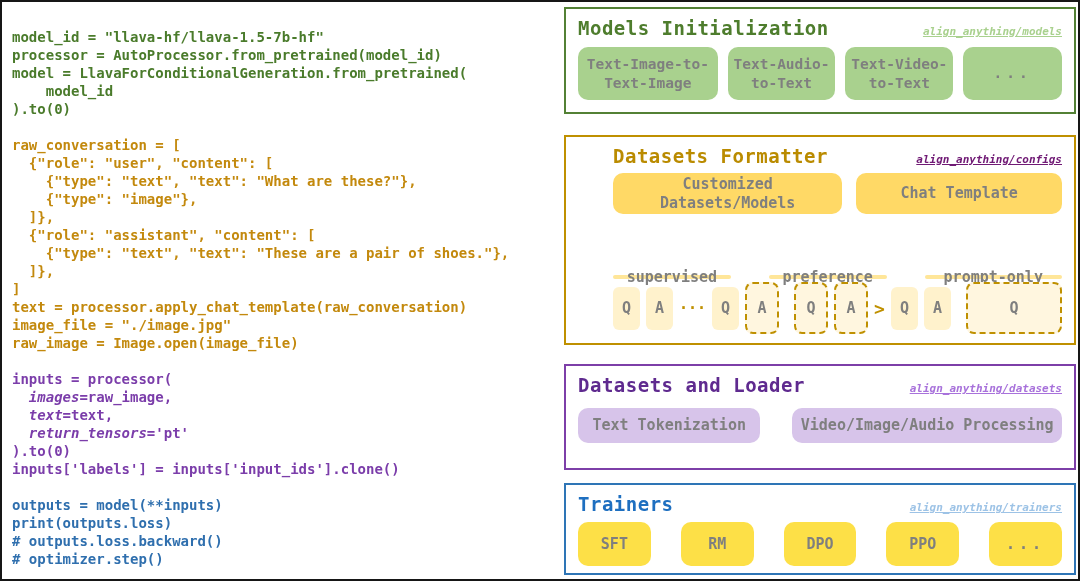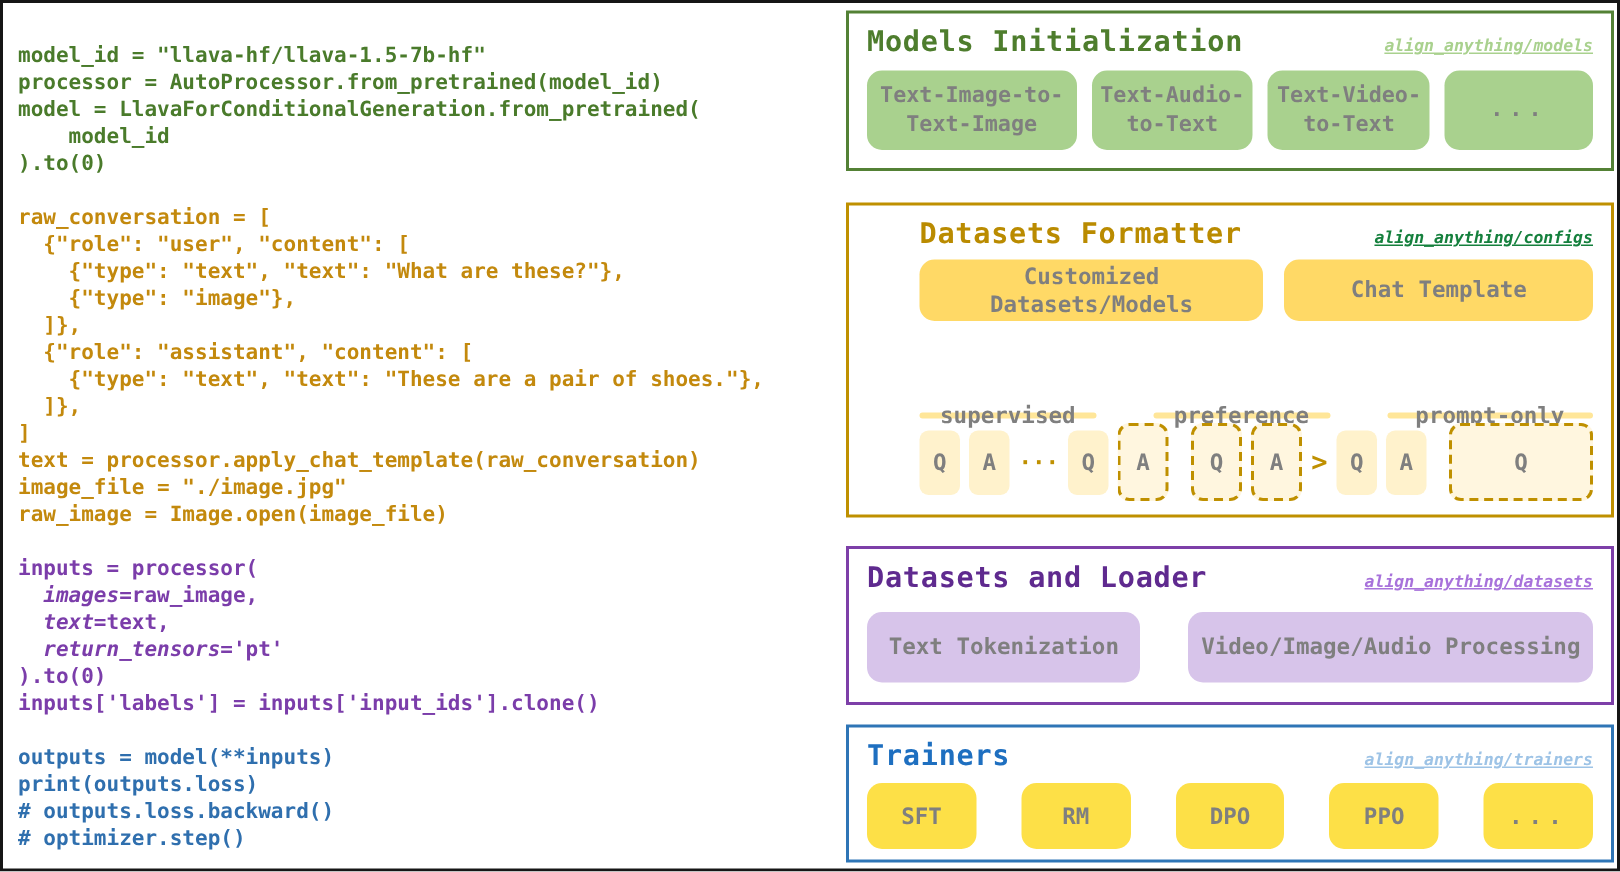--- a/index.html
+++ b/index.html
@@ -51,21 +51,21 @@
   .panel.green .ptitle{color:#4E7D2D;}
   .panel.green .plink{color:#A9D18E;}
   .panel.green .chiprow{margin-top:8px;gap:10px;height:53px;}
   .panel.green .chip{background:#A9D18E;font-size:14.5px;}
   .panel.green .c1{flex:1.45}
   .panel.green .c2,.panel.green .c3{flex:1.1}
   .panel.green .c4{flex:1}
   
   .panel.gold{border-color:#BF9000;height:210px;margin-bottom:19px;padding-left:47px;}
   .panel.gold .ptitle{color:#BA8B00;}
-  .panel.gold .plink{color:#15803d;}
+  .panel.gold .plink{color:#701a75;}
   .row1{margin-top:6px;gap:14px;height:41px;}
   .row1 .chip{background:#FFD966;}
   .row1 .c1{flex:1.12}
   .row1 .c2{flex:1}
   .row2{margin-top:13px;gap:38px;height:41px;}
   .row2 .chip{background:#FFE699;flex:1;margin-top:48px;}
   .row2 .c3{flex:1.18}
   .qarow{margin-top:14px;display:flex;gap:15px;height:52px;align-items:center;}
   .qagroup{flex:1;display:flex;align-items:center;gap:6px;justify-content:space-between;}
   .qa-cell{
@@ -82,21 +82,21 @@
     border:2px dashed #BF9000;background:#FFF6DF;
     color:#7F7F7F;font-weight:bold;font-size:15px;
     display:flex;align-items:center;justify-content:center;
   }
   .qa-sep{color:#BF9000;font-weight:bold;font-size:15px;flex:0 0 auto;}
   .qa-sep.gt{font-size:18px;}
   
   .panel.purple{border-color:#7D3FA8;height:106px;margin-bottom:13px;}
   .panel.purple .ptitle{color:#5F2A8F;}
   .panel.purple .plink{color:#A872DB;}
-  .panel.purple .chiprow{margin-top:12px;gap:32px;height:47px;}
+  .panel.purple .chiprow{margin-top:12px;gap:32px;height:35px;}
   .panel.purple .chip{background:#D7C4EA;}
   .panel.purple .c1{flex:2}
   .panel.purple .c2{flex:3}
   
   .panel.blue{border-color:#2E75B6;height:92px;}
   .panel.blue .ptitle{color:#1E6FC0;}
   .panel.blue .plink{color:#9DC3E6;}
   .panel.blue .chiprow{margin-top:7px;gap:30px;height:44px;}
   .panel.blue .chip{background:#fde047;flex:1;text-align:center;}
 </style>

